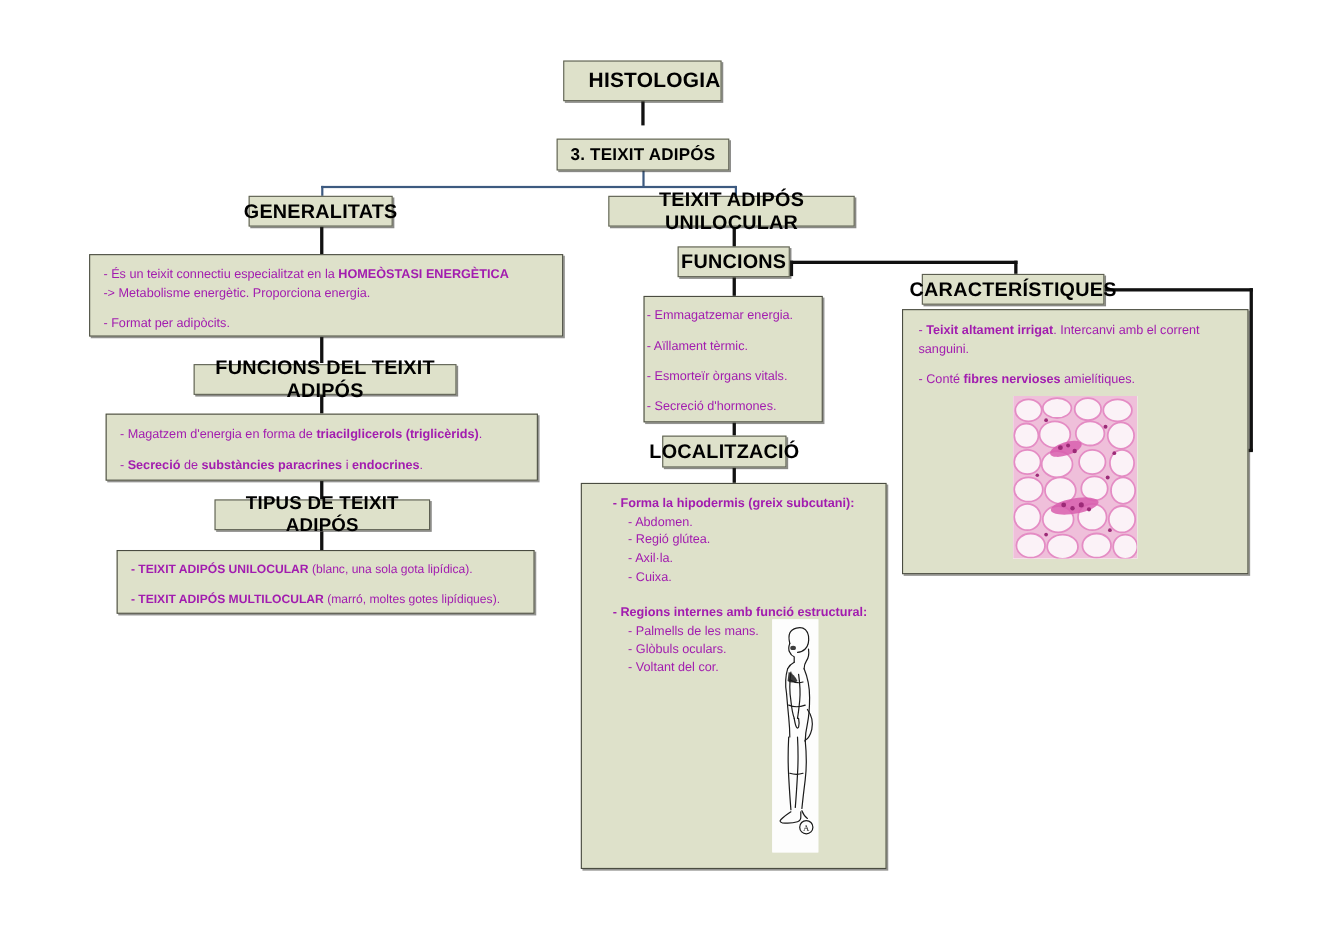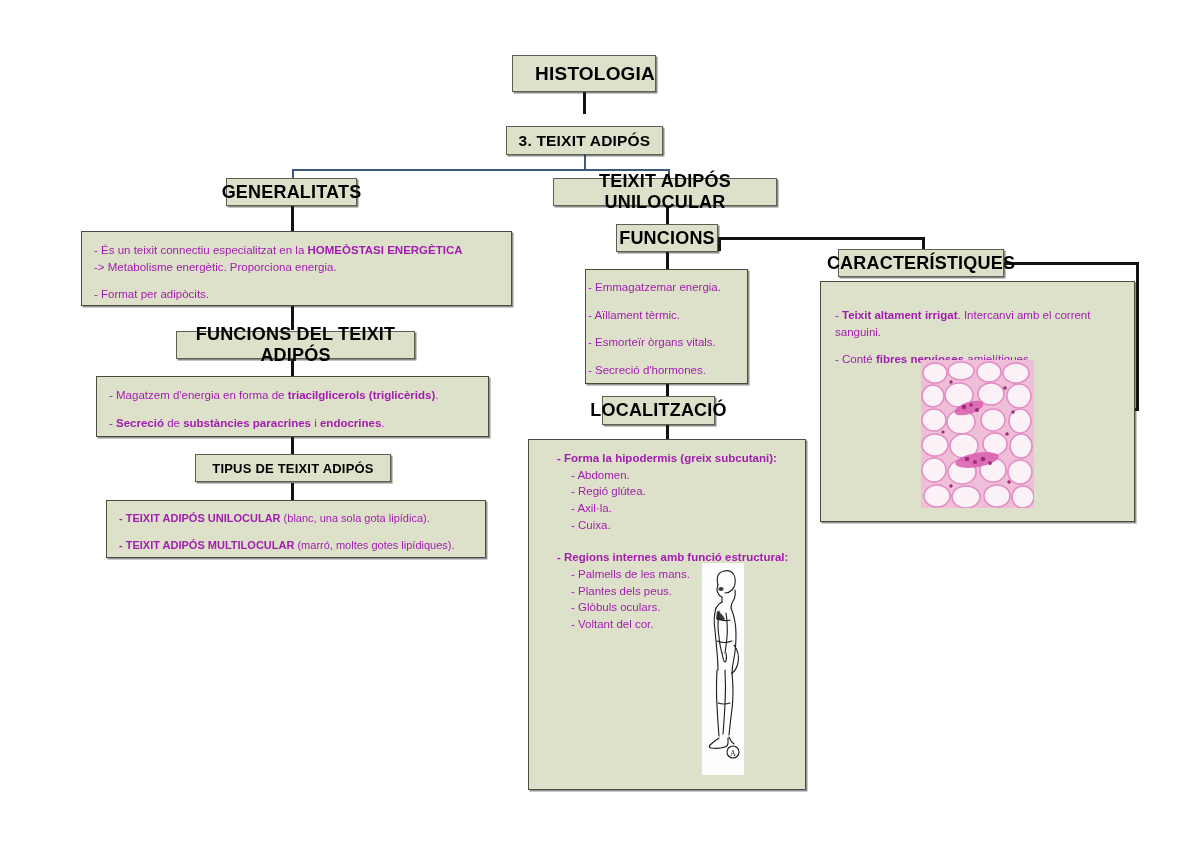--- a/index.html
+++ b/index.html
@@ -32,21 +32,21 @@
     justify-content: center;
     text-align: center;
     color: #000;
     font-weight: bold;
     letter-spacing: 0.2px;
     z-index: 5;
   }
   .node.title   { font-size: 19px; justify-content: flex-end; }
   .node.h1      { font-size: 15.5px; }
   .node.h2      { font-size: 18px; }
-  .node.h3      { font-size: 13px; }
+  .node.h3      { font-size: 17px; }
 
   
   .cbox {
     position: absolute;
     box-sizing: border-box;
     background: #dee1ca;
     border: 1.5px solid #4a4c41;
     box-shadow: 1.5px 1.5px 0 rgba(40,40,35,0.5);
     color: #a21caf;
     z-index: 4;
@@ -209,26 +209,25 @@
     </div>
     <div class="ln sub">- Abdomen.</div>
     <div class="ln sub">- Regió glútea.</div>
     <div class="ln sub">- Axil·la.</div>
     <div class="ln sub">- Cuixa.</div>
 
     <div class="ln gap2">
       <b>- Regions internes amb funció estructural:</b>
     </div>
     <div class="ln sub">- Palmells de les mans.</div>
-    <div class="ln sub">- Plantes dels peus.</div>
     <div class="ln sub">- Glòbuls oculars.</div>
     <div class="ln sub">- Voltant del cor.</div>
   </div>
 
-  <div class="cbox" style="left:820px; top:281px; width:315px; height:241px; padding:25px 14px;">
+  <div class="cbox" style="left:820px; top:281px; width:315px; height:241px; padding:11px 14px;">
     <div class="ln">
       <span>- </span><b>Teixit altament irrigat</b><span>. Intercanvi amb el corrent</span>
     </div>
     <div class="ln">  sanguini.</div>
     <div class="ln gap">
       <span>- Conté </span><b>fibres nervioses</b><span> amielítiques.</span>
     </div>
   </div>
 
   <div class="imgframe" style="left:921px; top:360px; width:113px; height:148px;">

